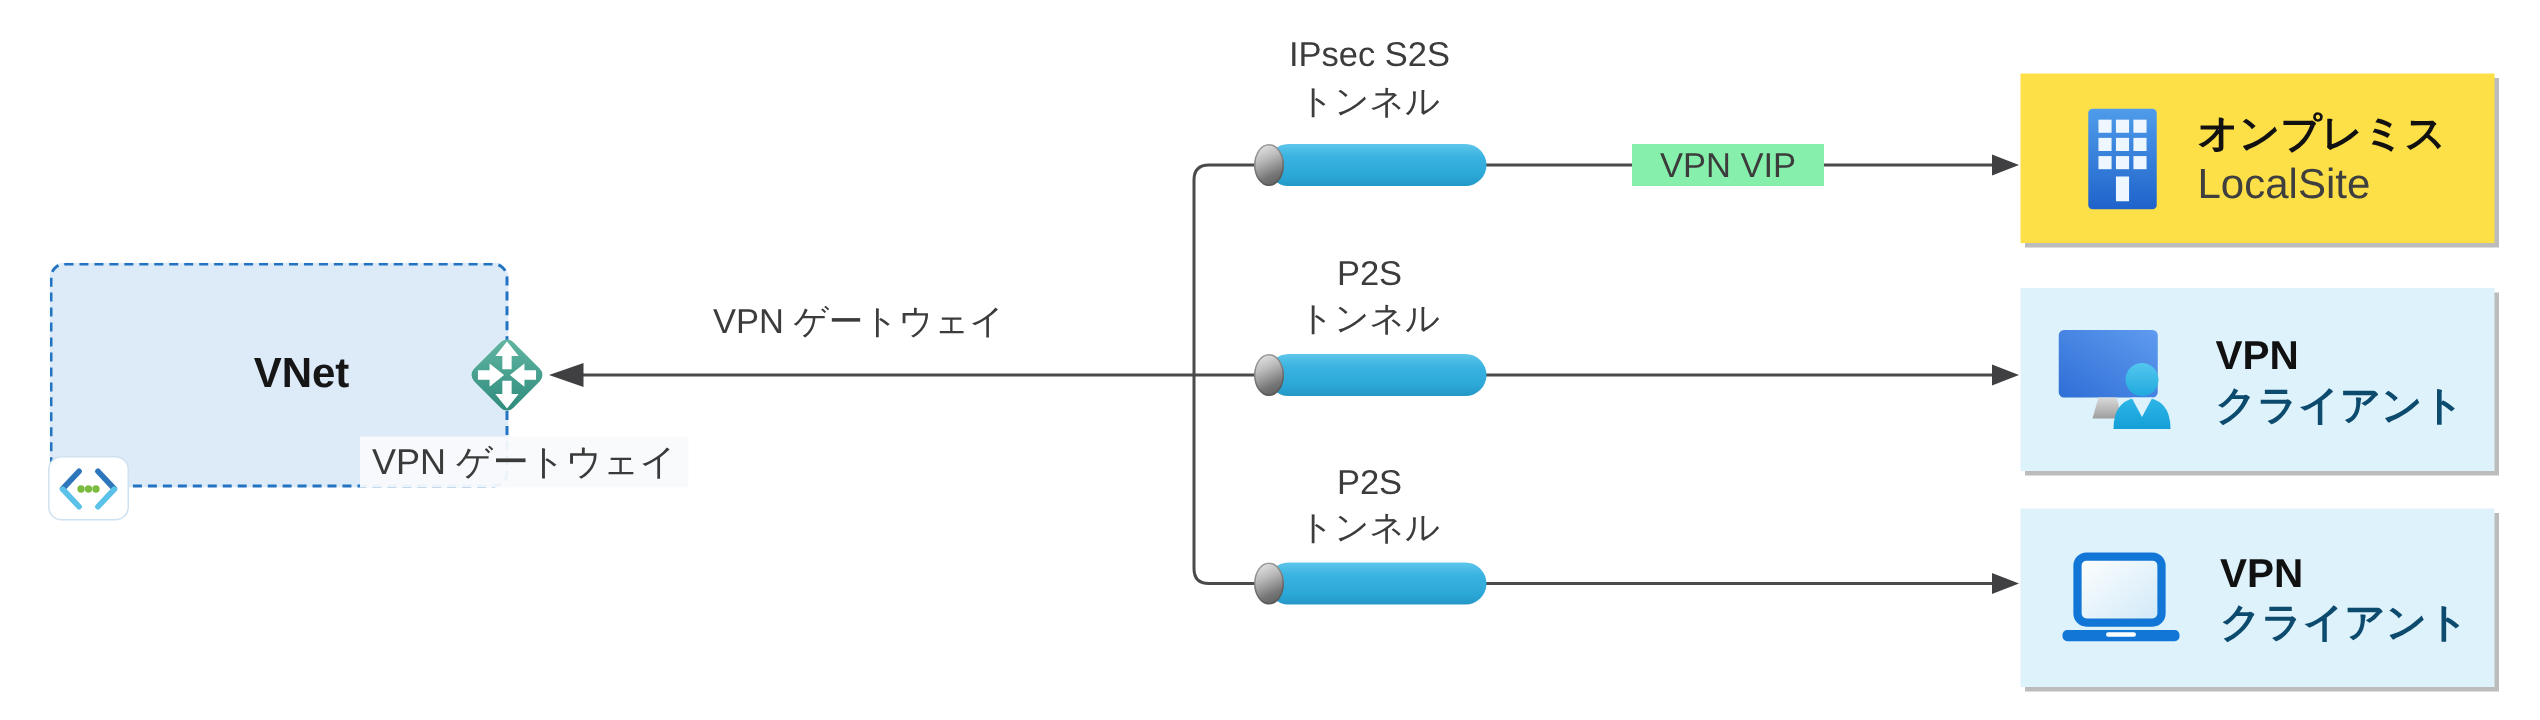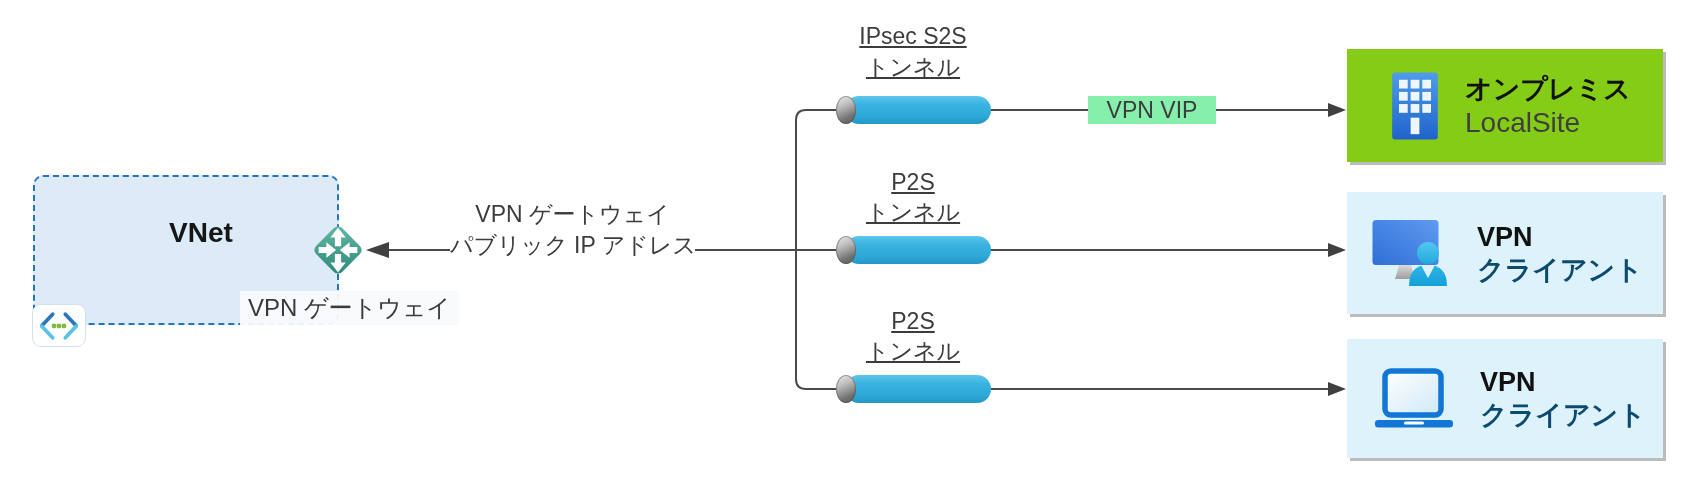--- a/index.html
+++ b/index.html
@@ -5,21 +5,21 @@
   html,body{margin:0;padding:0;background:#ffffff;}
   body{font-family:"Liberation Sans", sans-serif;}
   .canvas{position:relative;width:1693px;height:480px;background:#ffffff;overflow:hidden;}
 
   
   .connectors{position:absolute;left:0;top:0;z-index:1;}
 
   
   .vnet-box{position:absolute;left:33px;top:175px;width:306px;height:150px;
     background:#dcebf7;border:2px dashed #2373c2;border-radius:10px;box-sizing:border-box;z-index:2;}
-  .vnet-label{position:absolute;left:101px;top:217px;width:200px;text-align:center;
+  .vnet-label{position:absolute;left:101px;top:233px;width:200px;text-align:center;
     font-size:28px;font-weight:bold;color:#161616;z-index:3;}
   .gateway-icon{position:absolute;left:307px;top:219px;width:62px;height:62px;z-index:4;}
   .gateway-caption{position:absolute;left:240px;top:291px;padding:1px 8px;
     background:rgba(248,250,252,0.95);font-size:24px;color:#3a3a3a;white-space:nowrap;z-index:3;}
   .vnet-icon{position:absolute;left:32px;top:304px;width:54px;height:43px;background:#ffffff;
     border:1.5px solid #cfe2f1;border-radius:9px;box-sizing:border-box;z-index:4;
     display:flex;align-items:center;justify-content:center;}
 
   
   .pub-ip-label{position:absolute;left:450px;top:199px;width:245px;text-align:center;
@@ -28,30 +28,30 @@
   
   .tunnel{position:absolute;left:836px;width:155px;height:28px;z-index:2;}
   .tunnel-body{position:absolute;left:9px;right:0;top:0;bottom:0;border-radius:14px;
     background:linear-gradient(180deg,#5ec6ea 0%,#3ab3e1 30%,#2ca9d8 72%,#2497c6 100%);}
   .tunnel-cap{position:absolute;left:0;top:0;width:20px;height:28px;border-radius:50%;
     background:linear-gradient(155deg,#efefef 0%,#bdbdbd 35%,#757575 72%,#575757 100%);
     box-shadow:inset 0 0 0 1px rgba(70,70,70,0.45);}
   .tunnel-1{top:96px;} .tunnel-2{top:236px;} .tunnel-3{top:375px;}
 
   .tunnel-label{position:absolute;left:834px;width:158px;text-align:center;
-    font-size:23px;line-height:31px;color:#3c3c3c;z-index:3;white-space:nowrap;text-decoration:underline;}
+    font-size:23px;line-height:31px;color:#3c3c3c;z-index:3;white-space:nowrap;}
   .tunnel-label-1{top:21px;} .tunnel-label-2{top:167px;line-height:30px;} .tunnel-label-3{top:306px;line-height:30px;}
 
   .vip-label{position:absolute;left:1088px;top:96px;width:128px;text-align:center;
     font-size:23px;line-height:28px;color:#3c3c3c;background:#86efac;z-index:3;white-space:nowrap;}
 
   
   .endpoint{position:absolute;left:1347px;width:316px;box-sizing:border-box;z-index:2;
     display:flex;align-items:center;box-shadow:3px 3px 0 #bcbcbc;}
-  .endpoint-1{top:49px;height:113px;background:#84cc16;}
+  .endpoint-1{top:49px;height:113px;background:#fde047;}
   .endpoint-2{top:192px;height:122px;background:#ddf2fb;}
   .endpoint-3{top:339px;height:119px;background:#ddf2fb;}
   .endpoint .icon-wrap{flex:0 0 auto;display:flex;align-items:center;justify-content:center;}
   .endpoint-1 .icon-wrap{margin-left:44px;width:48px;}
   .endpoint-2 .icon-wrap{margin-left:24px;width:80px;}
   .endpoint-3 .icon-wrap{margin-left:27px;width:80px;}
   .endpoint .text-wrap{margin-left:26px;}
   .ep-title{font-size:27px;font-weight:bold;color:#111111;line-height:34px;white-space:nowrap;}
   .ep-subtitle{font-size:28px;color:#3f3f3f;line-height:33px;white-space:nowrap;}
   .ep-subtitle.bold{font-size:27px;font-weight:bold;color:#0c4a6e;}
@@ -108,21 +108,20 @@
       <g fill="#7bbb40">
         <circle cx="21.5" cy="21" r="2.7"></circle>
           <circle cx="27" cy="21" r="2.7"></circle>
           <circle cx="32.5" cy="21" r="2.7"></circle>
       </g>
     </svg>
   </div>
 
   <div class="pub-ip-label">
     <div>VPN ゲートウェイ</div>
-    <div>パブリック IP アドレス</div>
   </div>
 
   <div class="tunnel tunnel-1">
     <div class="tunnel-body"></div>
     <div class="tunnel-cap"></div>
   </div>
   <div class="tunnel tunnel-2">
     <div class="tunnel-body"></div>
     <div class="tunnel-cap"></div>
   </div>

